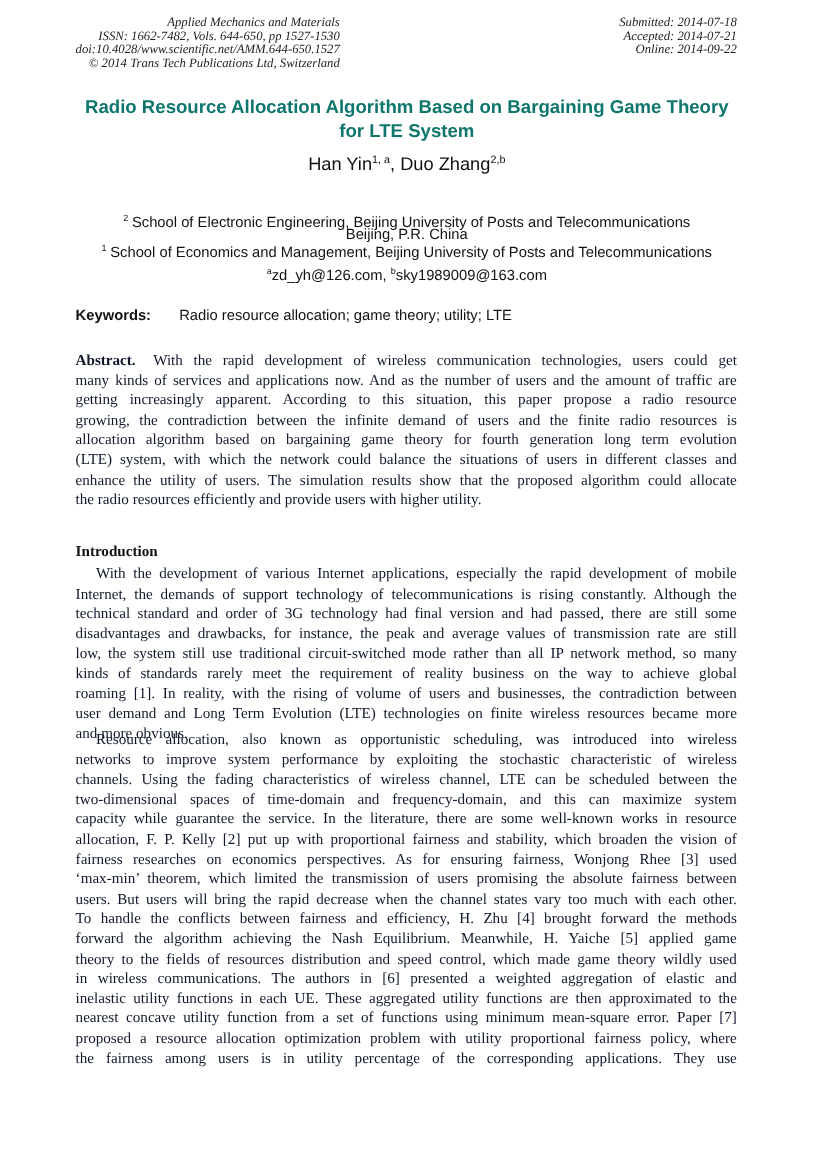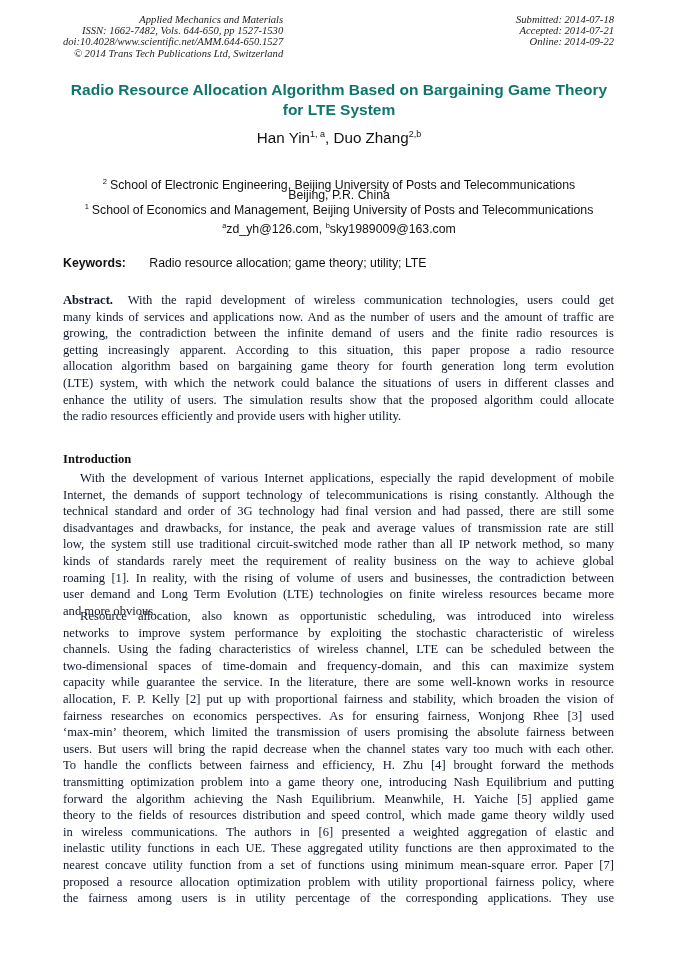--- a/index.html
+++ b/index.html
@@ -60,22 +60,22 @@
 </div>
 
 <div class="keywords">
   <b>Keywords:</b>
   <span>Radio resource allocation; game theory; utility; LTE</span>
 </div>
 
 <div class="body-text" style="top:292px;">
   <span class="line" style="word-spacing: 5.77px;"><span class="abstract-label">Abstract.</span> <span>With the rapid development of wireless communication technologies, users could get</span></span>
   <span class="line" style="word-spacing: 1.97px;">many kinds of services and applications now. And as the number of users and the amount of traffic are</span>
+  <span class="line" style="word-spacing: 6.92px;">getting increasingly apparent. According to this situation, this paper propose a radio resource</span>
   <span class="line" style="word-spacing: 4.86px;">growing, the contradiction between the infinite demand of users and the finite radio resources is</span>
-  <span class="line" style="word-spacing: 6.92px;">getting increasingly apparent. According to this situation, this paper propose a radio resource</span>
   <span class="line" style="word-spacing: 5.72px;">allocation algorithm based on bargaining game theory for fourth generation long term evolution</span>
   <span class="line" style="word-spacing: 3.53px;">(LTE) system, with which the network could balance the situations of users in different classes and</span>
   <span class="line" style="word-spacing: 3.72px;">enhance the utility of users. The simulation results show that the proposed algorithm could allocate</span>
   <span class="line last">the radio resources efficiently and provide users with higher utility.</span>
 </div>
 
 <div class="section-heading">Introduction</div>
 
 <div class="body-text" style="top:470px;">
   <span class="line indent" style="word-spacing: 3.19px;">With the development of various Internet applications, especially the rapid development of mobile</span>
@@ -93,21 +93,20 @@
   <span class="line indent" style="word-spacing: 7.93px;">Resource allocation, also known as opportunistic scheduling, was introduced into wireless</span>
   <span class="line" style="word-spacing: 6.57px;">networks to improve system performance by exploiting the stochastic characteristic of wireless</span>
   <span class="line" style="word-spacing: 4.63px;">channels. Using the fading characteristics of wireless channel, LTE can be scheduled between the</span>
   <span class="line" style="word-spacing: 7.5px;">two-dimensional spaces of time-domain and frequency-domain, and this can maximize system</span>
   <span class="line" style="word-spacing: 3.49px;">capacity while guarantee the service. In the literature, there are some well-known works in resource</span>
   <span class="line" style="word-spacing: 2.85px;">allocation, F. P. Kelly [2] put up with proportional fairness and stability, which broaden the vision of</span>
   <span class="line" style="word-spacing: 5.57px;">fairness researches on economics perspectives. As for ensuring fairness, Wonjong Rhee [3] used</span>
   <span class="line" style="word-spacing: 3.7px;">‘max-min’ theorem, which limited the transmission of users promising the absolute fairness between</span>
   <span class="line" style="word-spacing: 2.56px;">users. But users will bring the rapid decrease when the channel states vary too much with each other.</span>
   <span class="line" style="word-spacing: 4.67px;">To handle the conflicts between fairness and efficiency, H. Zhu [4] brought forward the methods</span>
-  <span class="line" style="word-spacing: 3.51px;">transmitting optimization problem into a game theory one, introducing Nash Equilibrium and putting</span>
   <span class="line" style="word-spacing: 5.81px;">forward the algorithm achieving the Nash Equilibrium. Meanwhile, H. Yaiche [5] applied game</span>
   <span class="line" style="word-spacing: 2.92px;">theory to the fields of resources distribution and speed control, which made game theory wildly used</span>
   <span class="line" style="word-spacing: 5.49px;">in wireless communications. The authors in [6] presented a weighted aggregation of elastic and</span>
   <span class="line" style="word-spacing: 2.98px;">inelastic utility functions in each UE. These aggregated utility functions are then approximated to the</span>
   <span class="line" style="word-spacing: 3.26px;">nearest concave utility function from a set of functions using minimum mean-square error. Paper [7]</span>
   <span class="line" style="word-spacing: 4.38px;">proposed a resource allocation optimization problem with utility proportional fairness policy, where</span>
   <span class="line" style="word-spacing: 6.78px;">the fairness among users is in utility percentage of the corresponding applications. They use</span>
 </div>
 
 </body></html>

